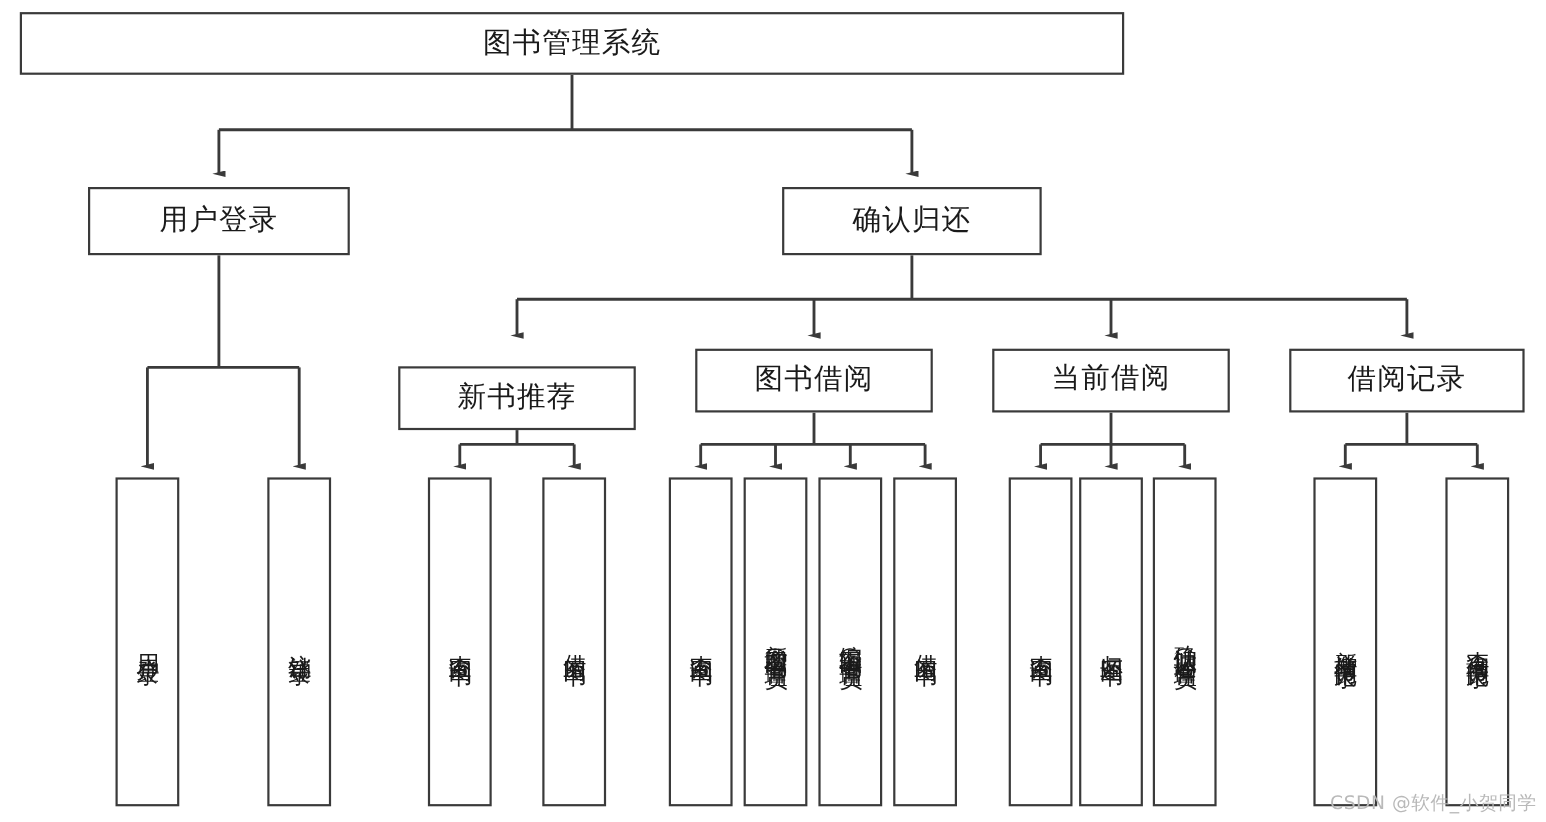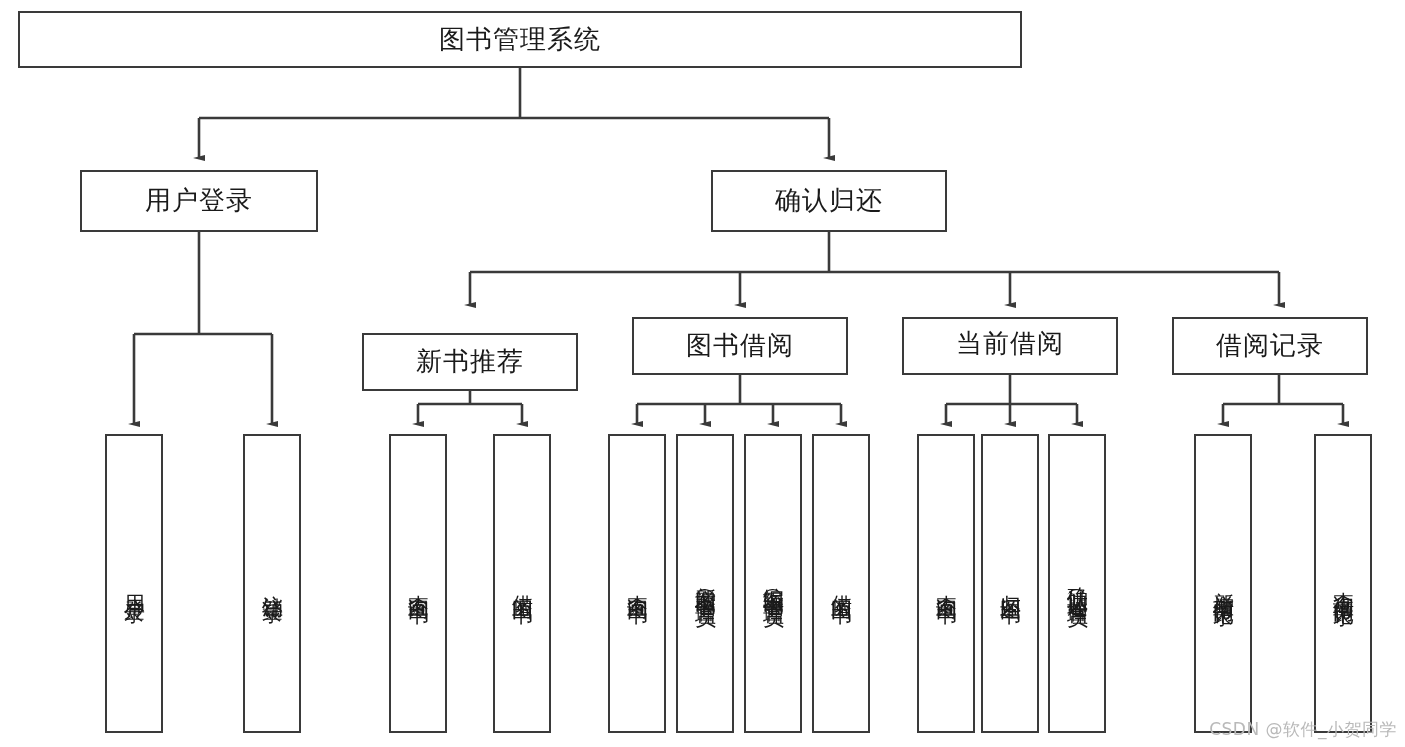--- a/index.html
+++ b/index.html
@@ -134,21 +134,21 @@
 
   <div class="node horiz" style="left:362px; top:317px; width:216px; height:58px;margin-top:16px;">
     <span>新书推荐</span>
   </div>
   <div class="node horiz" style="left:632px; top:317px; width:216px; height:58px;">
     <span>图书借阅</span>
   </div>
   <div class="node horiz" style="left:902px; top:317px; width:216px; height:58px;font-family:Liberation Mono, monospace;">
     <span>当前借阅</span>
   </div>
-  <div class="node horiz" style="left:1172px; top:317px; width:196px; height:58px;">
+  <div class="node horiz" style="left:1172px; top:317px; width:214px; height:58px;">
     <span>借阅记录</span>
   </div>
 
   <div class="node vert" style="left:105px; top:434px; width:58px; height:299px;">
     <span>用户登录</span>
   </div>
   <div class="node vert" style="left:243px; top:434px; width:58px; height:299px;">
     <span>注销登录</span>
   </div>
 

